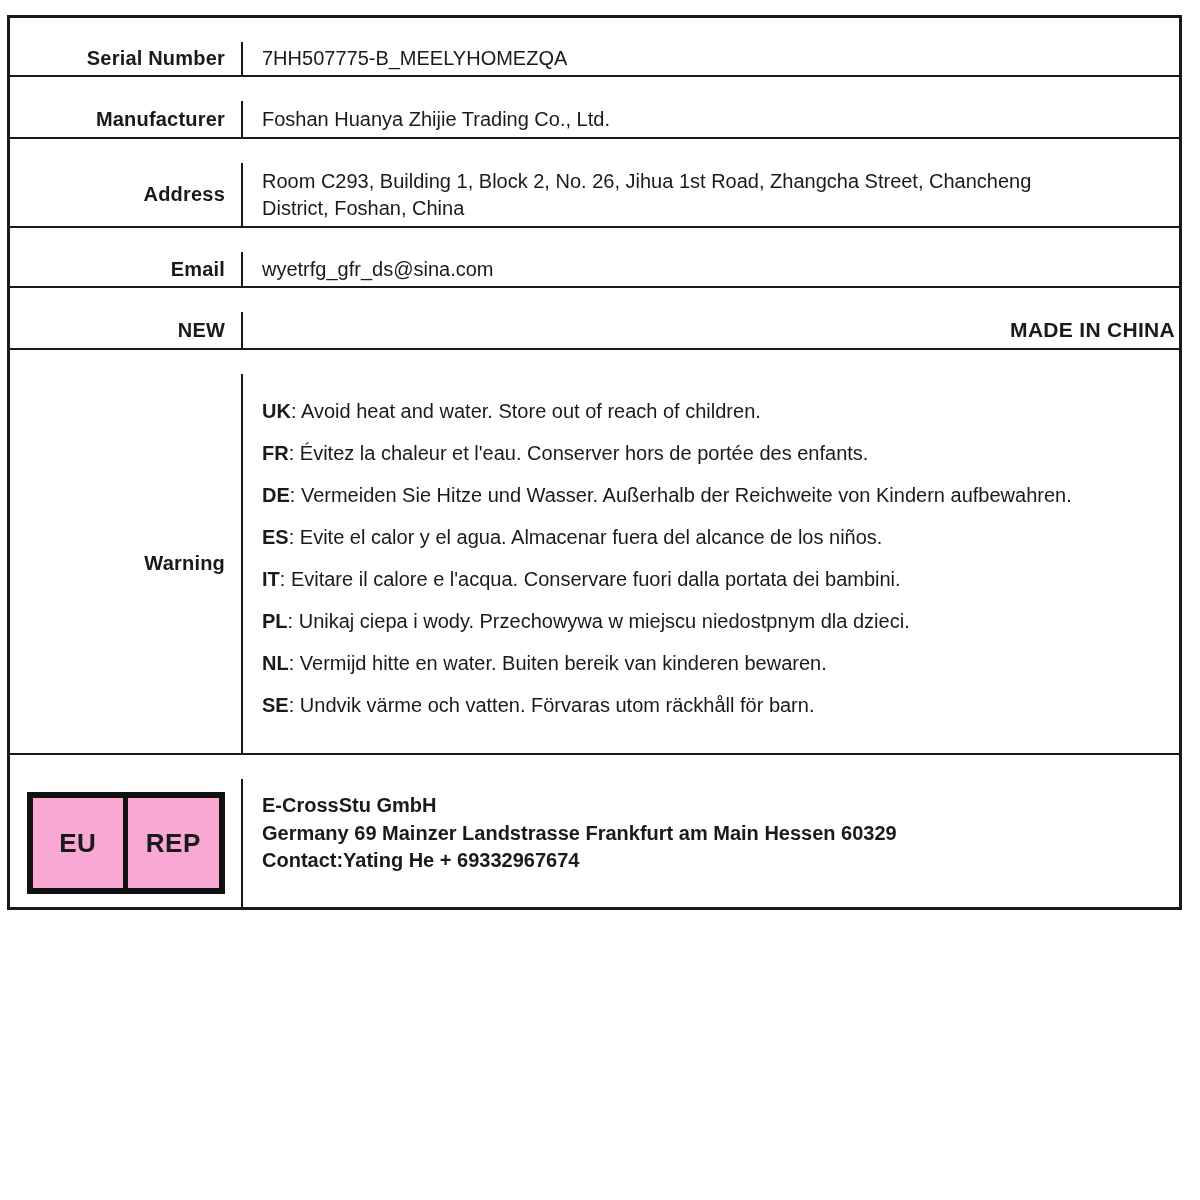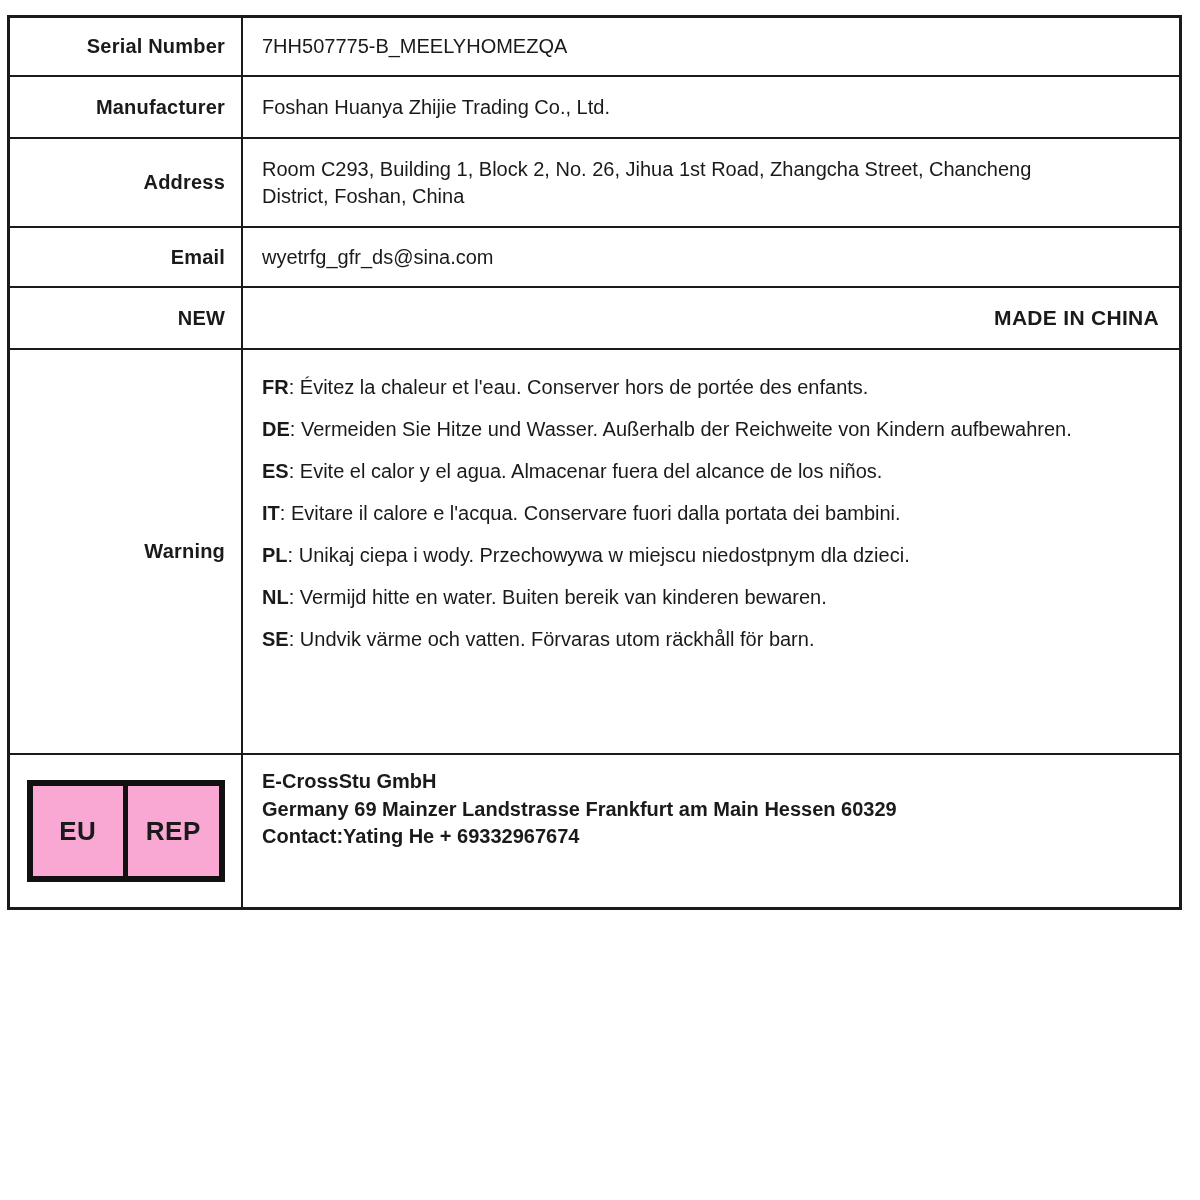--- a/index.html
+++ b/index.html
@@ -25,20 +25,21 @@
     background: #ffffff;
   }
   .row {
     display: flex;
     border-top: 2px solid #1a1a1a;
   }
   .row:first-child { border-top: none; }
 
   .cell {
     box-sizing: border-box;
+    margin-top: 24px;
   }
   .cell.label {
     flex: 0 0 233px;
     width: 233px;
     border-right: 2px solid #1a1a1a;
     display: flex;
     align-items: center;
     justify-content: flex-end;
     padding-right: 16px;
     font-weight: bold;
@@ -62,21 +63,21 @@
   .r-eurep        { height: 152px; }
 
   .r-address .cell.value span {
     max-width: 815px;
     line-height: 1.35;
     display: inline-block;
   }
 
   .r-new .cell.value {
     justify-content: flex-end;
-    padding-right: 20px;
+    padding-right: 4px;
     font-weight: bold;
     font-size: 21px;
     letter-spacing: 0.3px;
   }
 
   .r-warning .cell.value {
     display: block;
     padding: 24px 95px 0 19px;
     line-height: 1.35;
   }
@@ -151,20 +152,21 @@
     </div>
 
     <div class="row r-new">
       <div class="cell label">NEW</div>
       <div class="cell value">MADE IN CHINA</div>
     </div>
 
     <div class="row r-warning">
       <div class="cell label">Warning</div>
       <div class="cell value">
+        <p class="warn-item"><span class="warn-code">UK</span><span>: </span><span>Avoid heat and water. Store out of reach of children.</span></p>
         <p class="warn-item"><span class="warn-code">FR</span><span>: </span><span>Évitez la chaleur et l'eau. Conserver hors de portée des enfants.</span></p>
         <p class="warn-item"><span class="warn-code">DE</span><span>: </span><span>Vermeiden Sie Hitze und Wasser. Außerhalb der Reichweite von Kindern aufbewahren.</span></p>
         <p class="warn-item"><span class="warn-code">ES</span><span>: </span><span>Evite el calor y el agua. Almacenar fuera del alcance de los niños.</span></p>
         <p class="warn-item"><span class="warn-code">IT</span><span>: </span><span>Evitare il calore e l'acqua. Conservare fuori dalla portata dei bambini.</span></p>
         <p class="warn-item"><span class="warn-code">PL</span><span>: </span><span>Unikaj ciepa i wody. Przechowywa w miejscu niedostpnym dla dzieci.</span></p>
         <p class="warn-item"><span class="warn-code">NL</span><span>: </span><span>Vermijd hitte en water. Buiten bereik van kinderen bewaren.</span></p>
         <p class="warn-item"><span class="warn-code">SE</span><span>: </span><span>Undvik värme och vatten. Förvaras utom räckhåll för barn.</span></p>
       </div>
     </div>
 

